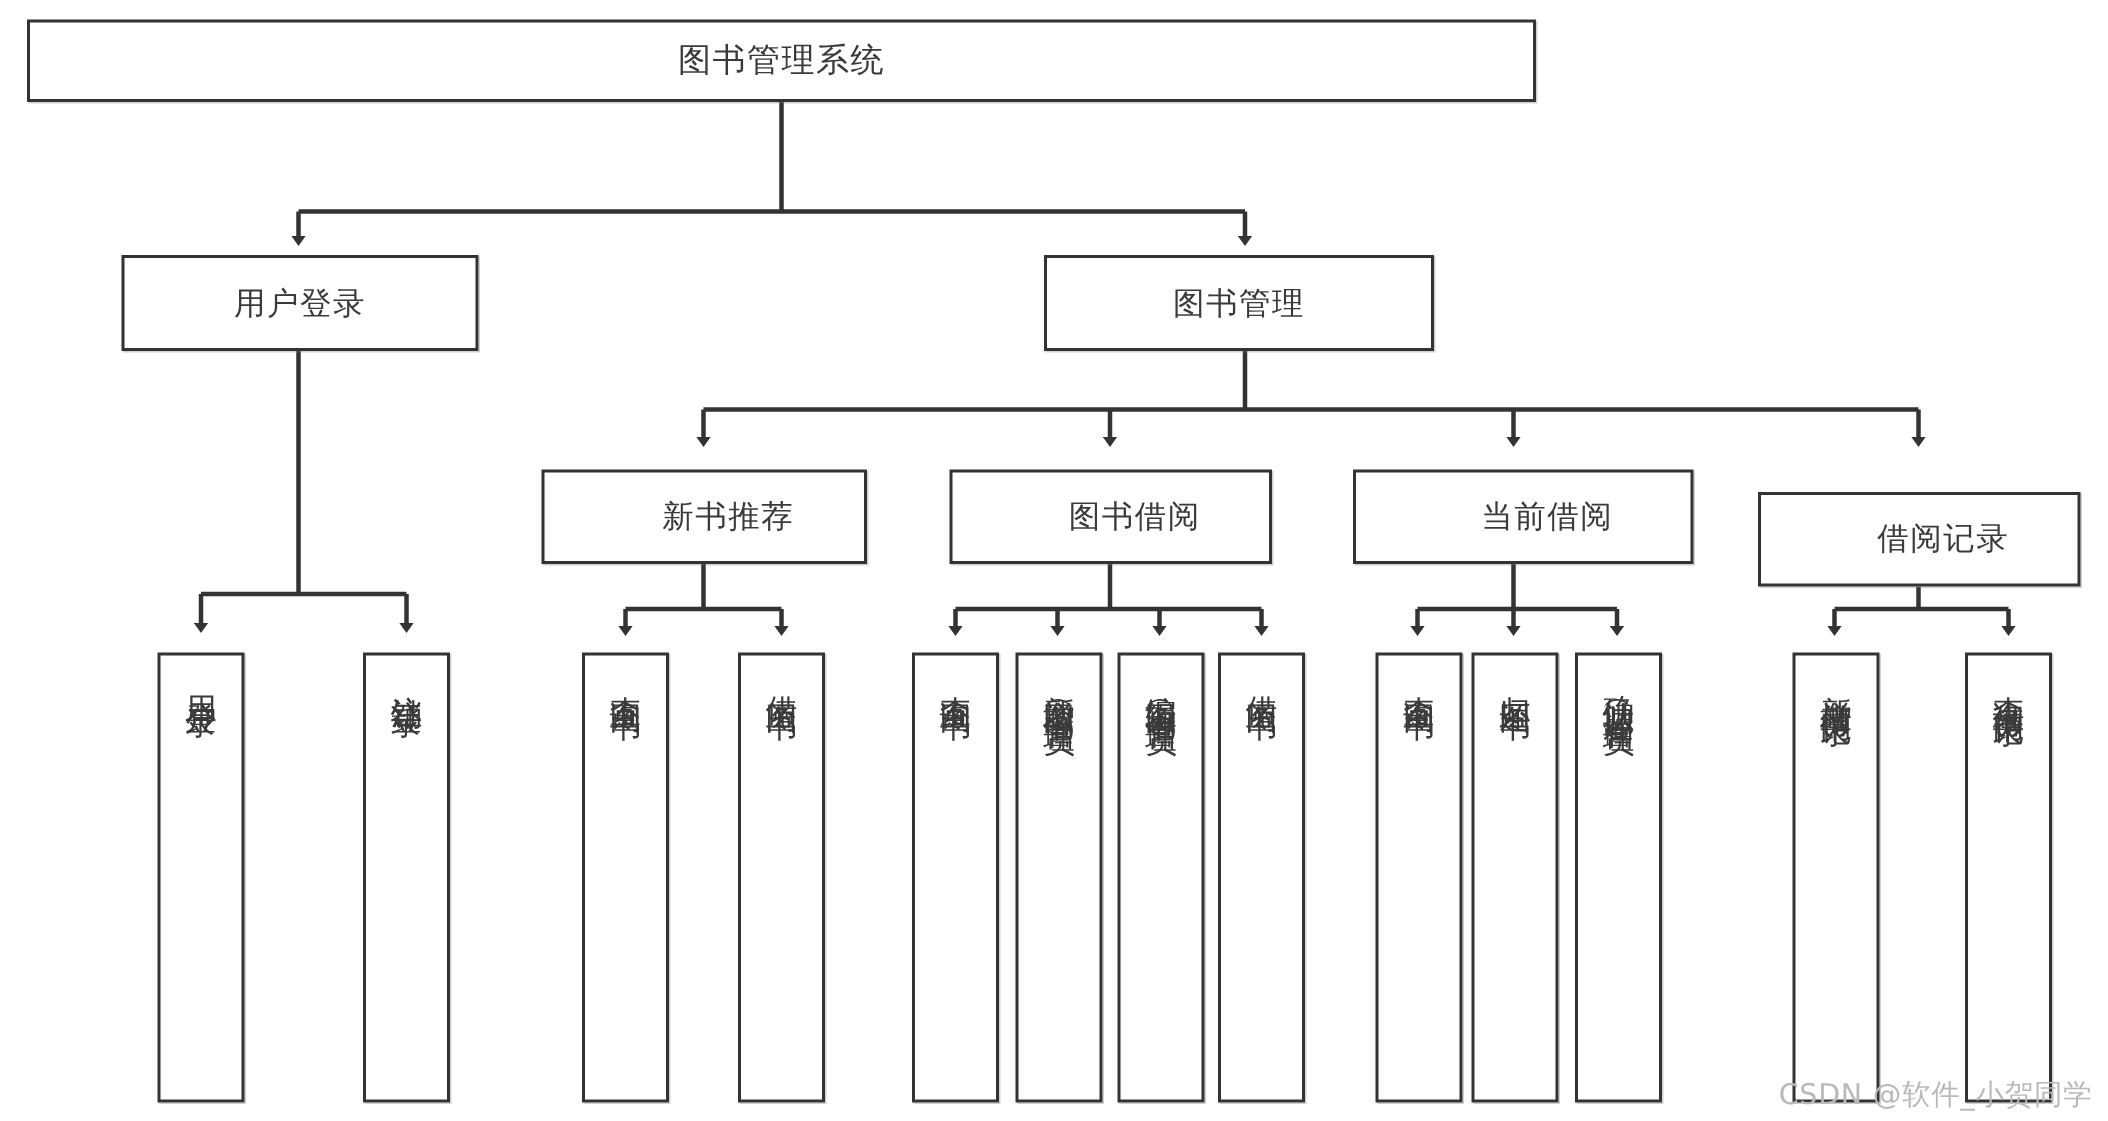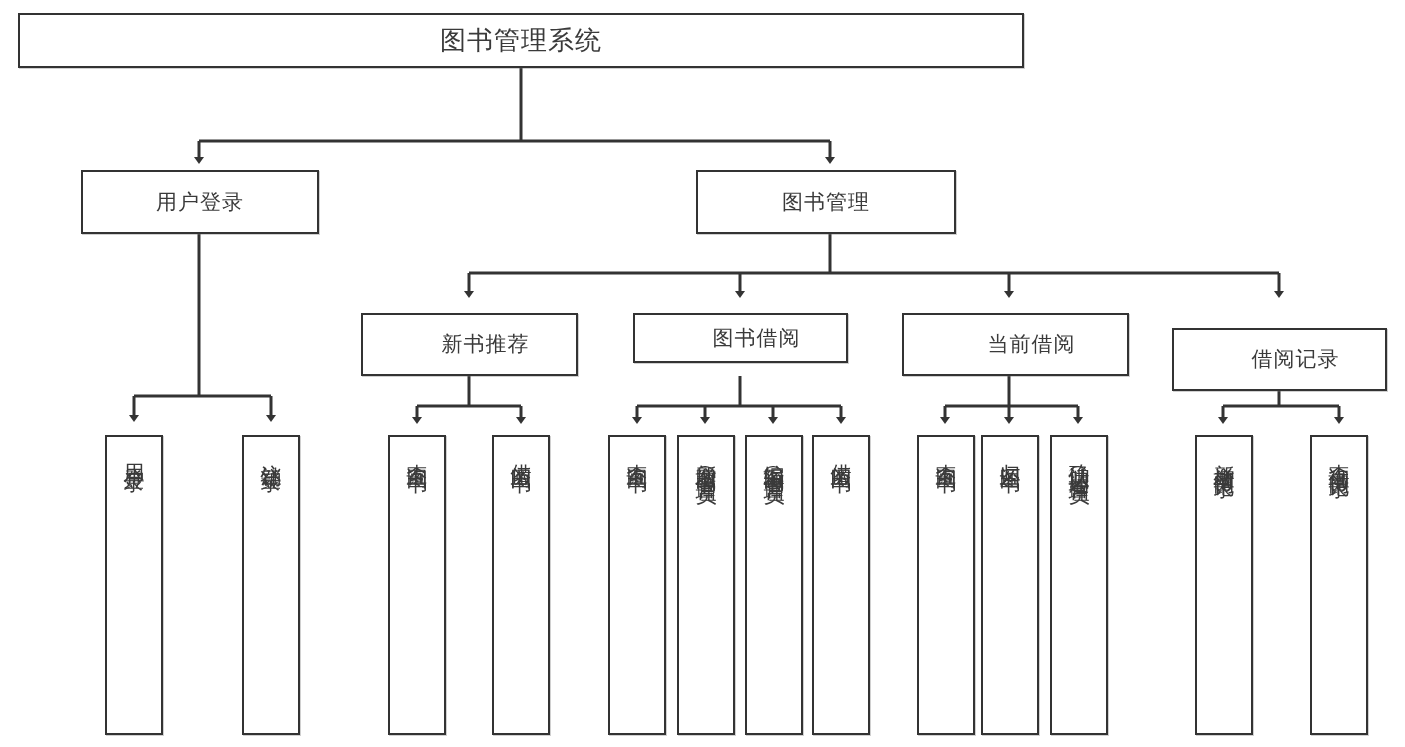--- a/index.html
+++ b/index.html
@@ -37,21 +37,21 @@
     color: #3d3d3d;
     box-shadow: 1px 1px 0 rgba(120,120,120,0.35);
   }
   .node .label {
     font-size: 21px;
     line-height: 1.15;
     letter-spacing: 1px;
     white-space: nowrap;
     color: #3a3a3a;
   }
-  .node.root .label { font-size: 26px; }
+  .node.root .label { font-size: 22px; }
   .node.level1 .label { font-size: 21px; }
   .node.level2 .label { font-size: 21px; margin-left: 32px; }
   
   .node.leaf {
     align-items: flex-start;
     justify-content: center;
     padding-top: 10px;
   }
   .node.leaf .label {
     writing-mode: vertical-rl;
@@ -135,21 +135,21 @@
   <div class="node level1" style="left:81px; top:170px; width:238px; height:64px;">
     <span class="label">用户登录</span>
   </div>
   <div class="node level1" style="left:696px; top:170px; width:260px; height:64px;">
     <span class="label">图书管理</span>
   </div>
 
   <div class="node level2" style="left:361px; top:313px; width:217px; height:63px;">
     <span class="label">新书推荐</span>
   </div>
-  <div class="node level2" style="left:633px; top:313px; width:215px; height:50px;">
+  <div class="node level2" style="left:633px; top:313px; width:215px; height:63px;">
     <span class="label">图书借阅</span>
   </div>
   <div class="node level2" style="left:902px; top:313px; width:227px; height:63px;">
     <span class="label">当前借阅</span>
   </div>
   <div class="node level2" style="left:1172px; top:328px; width:215px; height:63px;">
     <span class="label">借阅记录</span>
   </div>
 
   <div class="node leaf" style="left:105px; top:435px; width:58px; height:300px;">
@@ -189,14 +189,15 @@
     <span class="label">确认归还（管理员）</span>
   </div>
 
   <div class="node leaf" style="left:1195px; top:435px; width:58px; height:300px;">
     <span class="label">新增借阅记录</span>
   </div>
   <div class="node leaf" style="left:1310px; top:435px; width:58px; height:300px;">
     <span class="label">查询借阅记录</span>
   </div>
 
+  <div class="watermark">CSDN @软件_小贺同学</div>
 
 </div>
 
 </body></html>

